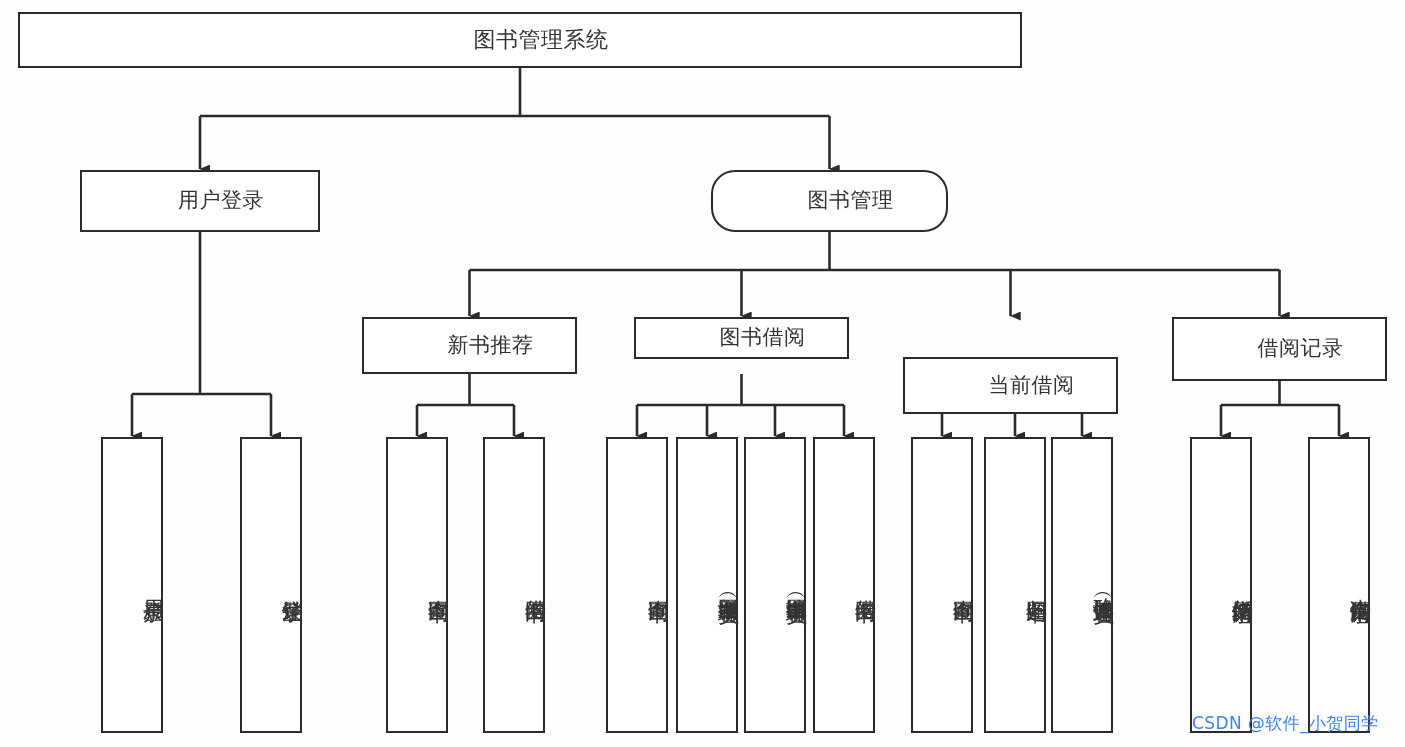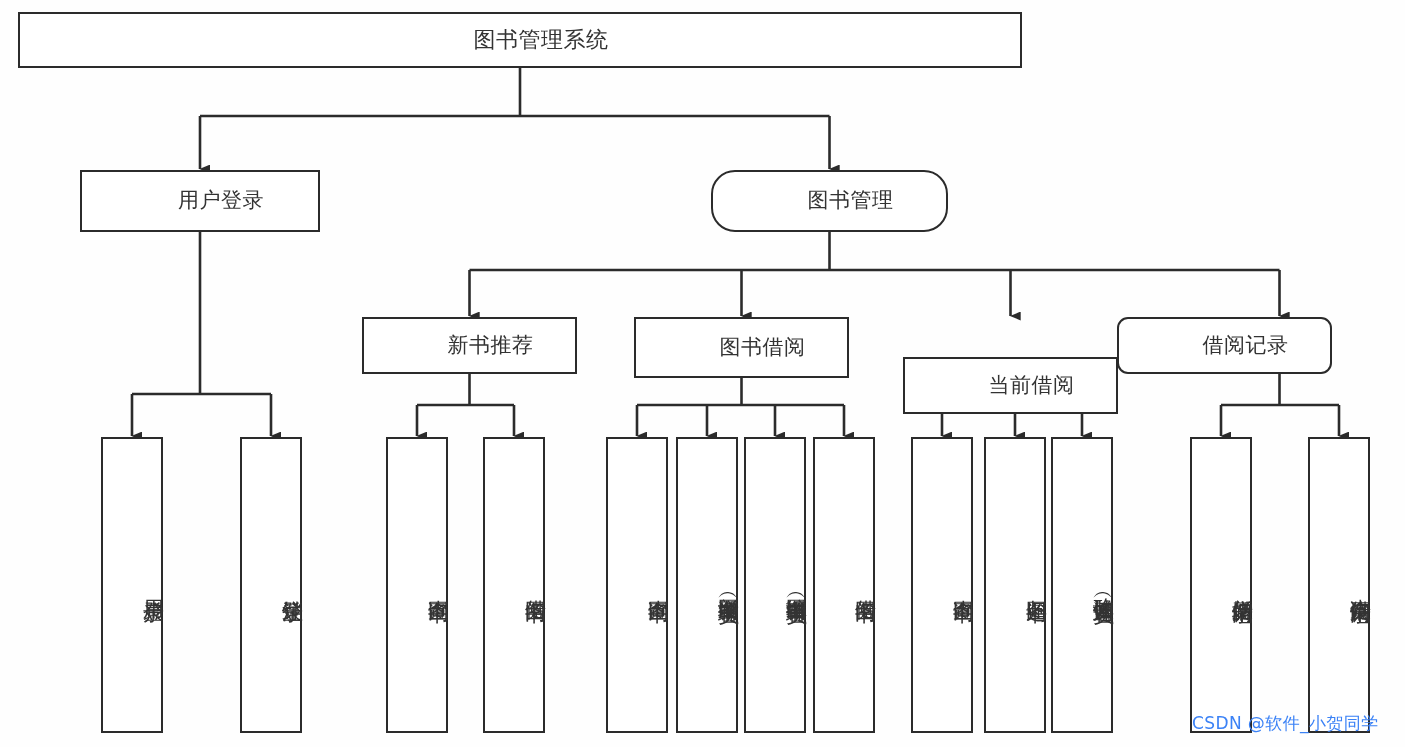--- a/index.html
+++ b/index.html
@@ -130,27 +130,27 @@
   <div class="node horiz" style="left:80px; top:170px; width:240px; height:62px;">
     <span class="label">用户登录</span>
   </div>
   <div class="node horiz" style="left:711px; top:170px; width:237px; height:62px;border-radius:24px;">
     <span class="label">图书管理</span>
   </div>
 
   <div class="node horiz" style="left:362px; top:317px; width:215px; height:57px;">
     <span class="label">新书推荐</span>
   </div>
-  <div class="node horiz" style="left:634px; top:317px; width:215px; height:61px;">
+  <div class="node horiz" style="left:634px; top:317px; width:215px; height:42px;">
     <span class="label">图书借阅</span>
   </div>
   <div class="node horiz" style="left:903px; top:317px; width:215px; height:57px;margin-top:40px;">
     <span class="label">当前借阅</span>
   </div>
-  <div class="node horiz" style="left:1117px; top:317px; width:215px; height:57px;border-radius:11px;">
+  <div class="node horiz" style="left:1172px; top:317px; width:215px; height:64px;">
     <span class="label">借阅记录</span>
   </div>
 
   <div class="node vert" style="left:101px; top:437px; width:62px; height:296px;">
     <span class="label">用户登录</span>
   </div>
   <div class="node vert" style="left:240px; top:437px; width:62px; height:296px;">
     <span class="label">注销登录</span>
   </div>
   <div class="node vert" style="left:386px; top:437px; width:62px; height:296px;">

